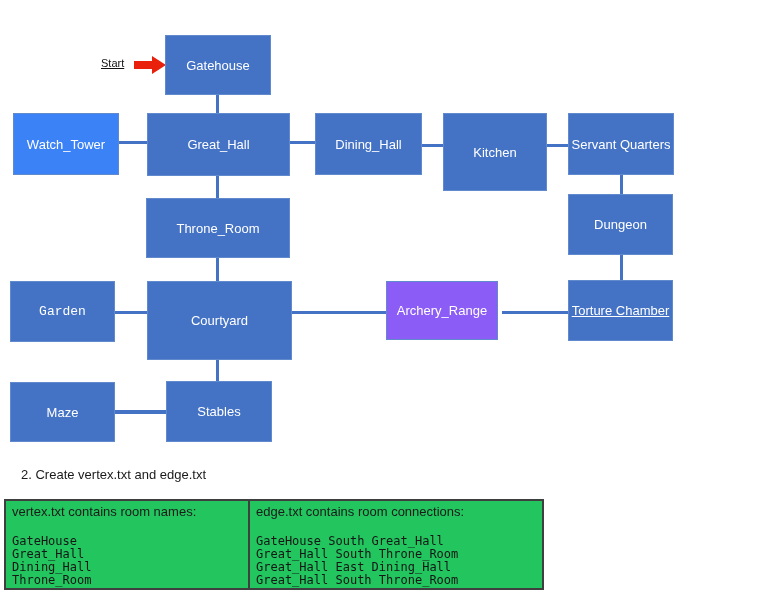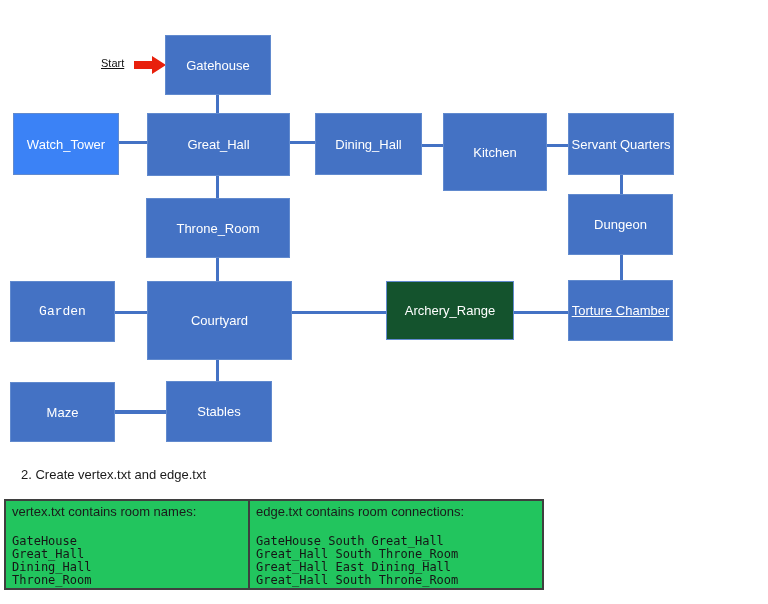--- a/index.html
+++ b/index.html
@@ -65,21 +65,21 @@
       <div class="node" style="left: 165px; top: 35px; width: 106px; height: 60px; background: rgb(68, 114, 196); border: 1px solid rgb(97, 138, 206); color: rgb(255, 255, 255);">Gatehouse</div>
       <div class="node" style="left: 13px; top: 113px; width: 106px; height: 62px; background: #3b82f6; border: 1px solid rgb(97, 138, 206); color: rgb(255, 255, 255);">Watch_Tower</div>
       <div class="node" style="left: 147px; top: 113px; width: 143px; height: 63px; background: rgb(68, 114, 196); border: 1px solid rgb(97, 138, 206); color: rgb(255, 255, 255);">Great_Hall</div>
       <div class="node" style="left: 315px; top: 113px; width: 107px; height: 62px; background: rgb(68, 114, 196); border: 1px solid rgb(97, 138, 206); color: rgb(255, 255, 255);">Dining_Hall</div>
       <div class="node" style="left: 443px; top: 113px; width: 104px; height: 78px; background: rgb(68, 114, 196); border: 1px solid rgb(97, 138, 206); color: rgb(255, 255, 255);">Kitchen</div>
       <div class="node" style="left: 568px; top: 113px; width: 106px; height: 62px; background: rgb(68, 114, 196); border: 1px solid rgb(97, 138, 206); color: rgb(255, 255, 255);">Servant Quarters</div>
       <div class="node" style="left: 146px; top: 198px; width: 144px; height: 60px; background: rgb(68, 114, 196); border: 1px solid rgb(97, 138, 206); color: rgb(255, 255, 255);">Throne_Room</div>
       <div class="node" style="left: 568px; top: 194px; width: 105px; height: 61px; background: rgb(68, 114, 196); border: 1px solid rgb(97, 138, 206); color: rgb(255, 255, 255);">Dungeon</div>
       <div class="node" style="left: 10px; top: 281px; width: 105px; height: 61px; background: rgb(68, 114, 196); border: 1px solid rgb(97, 138, 206); color: rgb(255, 255, 255); font-family: Liberation Mono, monospace;">Garden</div>
       <div class="node" style="left: 147px; top: 281px; width: 145px; height: 79px; background: rgb(68, 114, 196); border: 1px solid rgb(97, 138, 206); color: rgb(255, 255, 255);">Courtyard</div>
-      <div class="node" style="left: 386px; top: 281px; width: 128px; height: 59px; background: #14532d; border: 1px solid rgb(97, 138, 206); color: rgb(255, 255, 255);">Archery_Range</div>
+      <div class="node" style="left: 386px; top: 281px; width: 112px; height: 59px; background: #8b5cf6; border: 1px solid rgb(97, 138, 206); color: rgb(255, 255, 255);">Archery_Range</div>
       <div class="node" style="left: 568px; top: 280px; width: 105px; height: 61px; background: rgb(68, 114, 196); border: 1px solid rgb(97, 138, 206); color: rgb(255, 255, 255); text-decoration: underline;">Torture Chamber</div>
       <div class="node" style="left: 10px; top: 382px; width: 105px; height: 60px; background: rgb(68, 114, 196); border: 1px solid rgb(97, 138, 206); color: rgb(255, 255, 255);">Maze</div>
       <div class="node" style="left: 166px; top: 381px; width: 106px; height: 61px; background: rgb(68, 114, 196); border: 1px solid rgb(97, 138, 206); color: rgb(255, 255, 255);">Stables</div>
     </div>
 
   <div id="step2" class="step-text">2. Create vertex.txt and edge.txt</div>
 
   <div class="io-table">
     <div class="io-cell left">
       <div class="io-header">vertex.txt contains room names:</div>

